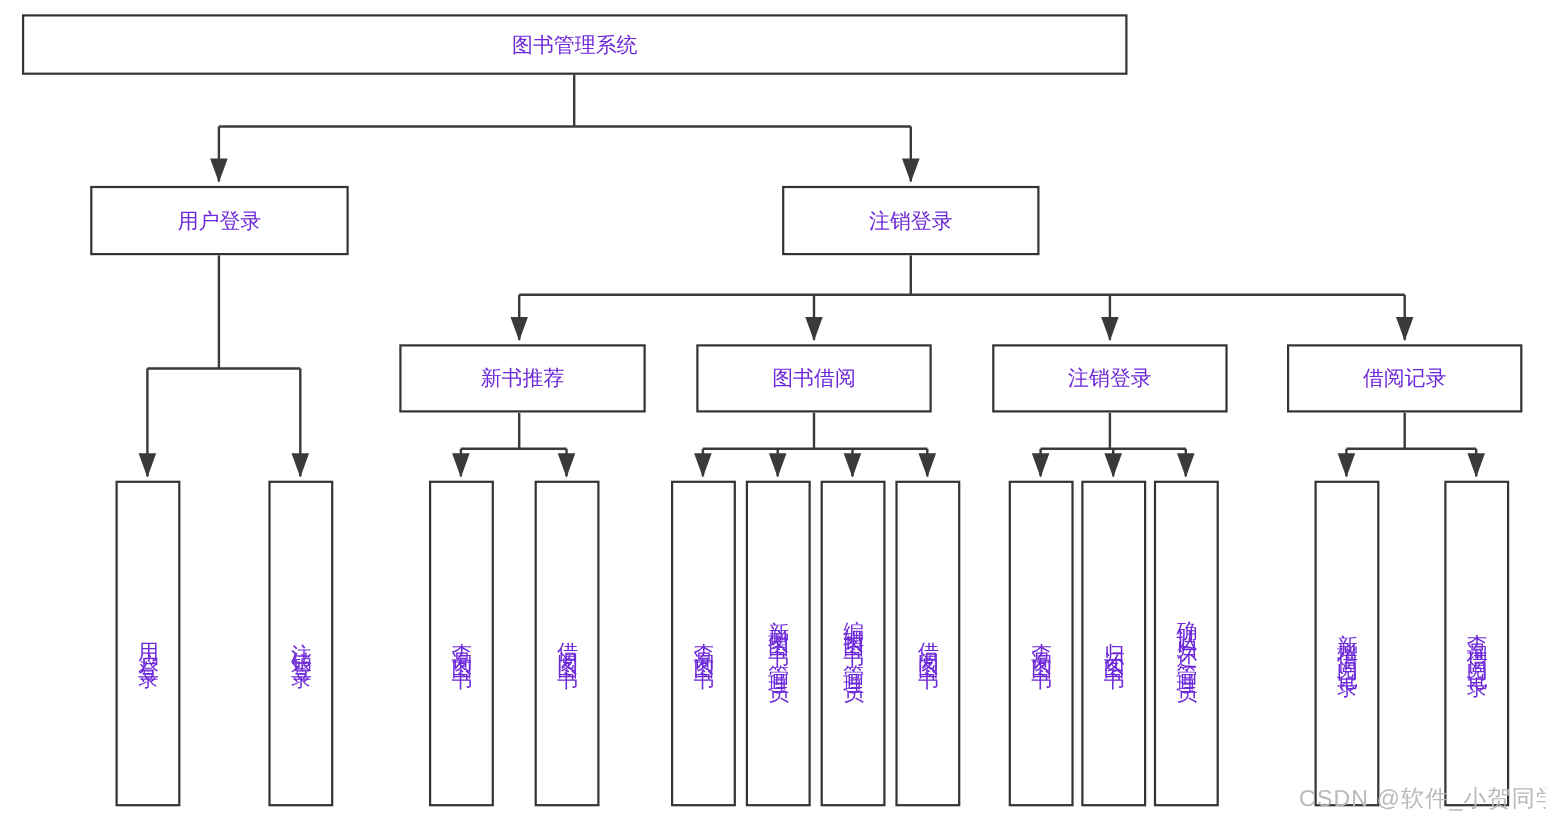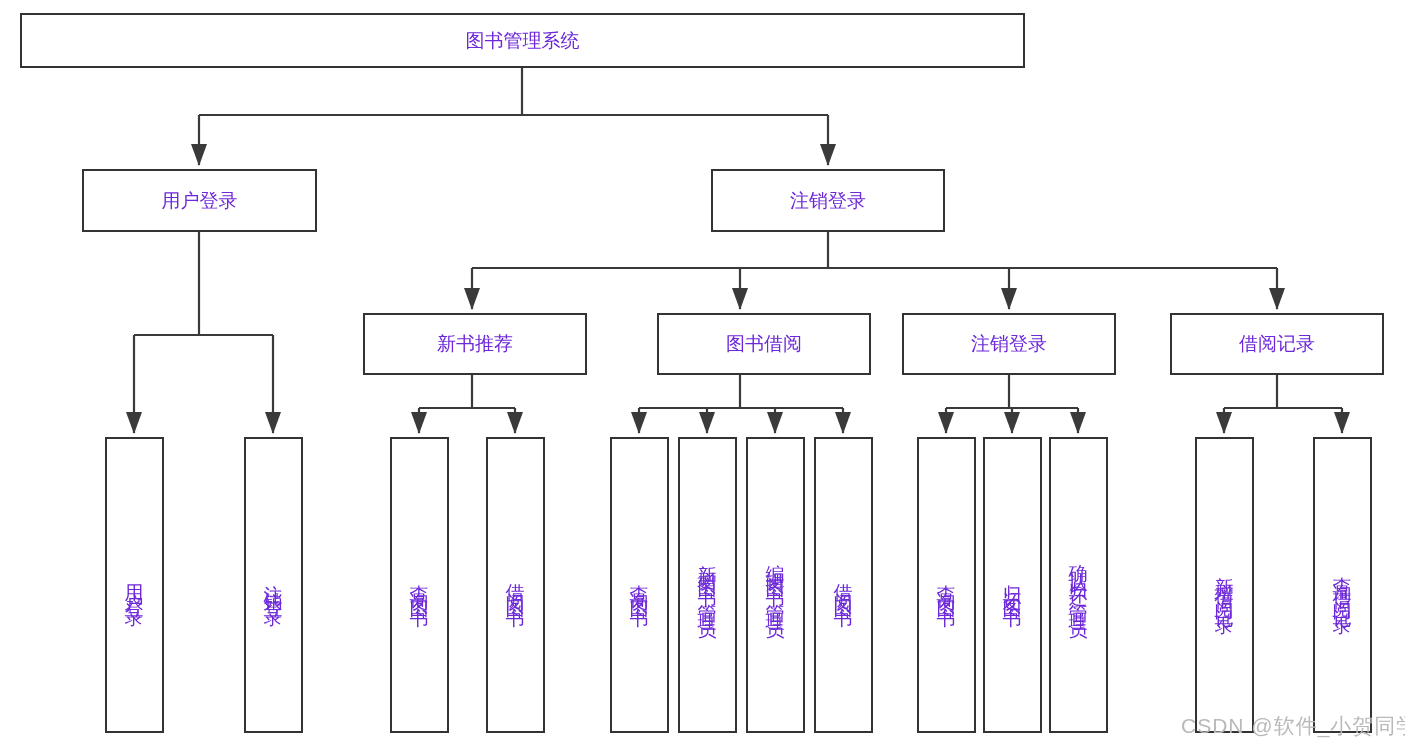--- a/index.html
+++ b/index.html
@@ -11,21 +11,21 @@
     color:#6d28d9;font-size:19px;white-space:nowrap;}
   .leaf{writing-mode:vertical-rl;text-orientation:mixed;letter-spacing:8px;
     line-height:1;padding:8px 0;white-space:normal;}
   .watermark{position:absolute;z-index:3;left:1181px;top:712px;font-size:21px;
     color:#b9b9b9;letter-spacing:1px;white-space:nowrap;}
   
   .n-root{left:20px;top:13px;width:1005px;height:55px;}
   .n-l2a{left:82px;top:169px;width:235px;height:63px;}
   .n-l2b{left:711px;top:169px;width:234px;height:63px;}
   .n-l3a{left:363px;top:313px;width:224px;height:62px;}
-  .n-l3b{left:633px;top:313px;width:214px;height:62px;margin-left:24px;}
+  .n-l3b{left:633px;top:313px;width:214px;height:62px;}
   .n-l3c{left:902px;top:313px;width:214px;height:62px;}
   .n-l3d{left:1170px;top:313px;width:214px;height:62px;}
   .leaf{top:437px;width:59px;height:296px;}
   .lf1{left:105px;}  .lf2{left:244px;}
   .lf3{left:390px;}  .lf4{left:486px;}
   .lf5{left:610px;}  .lf6{left:678px;}  .lf7{left:746px;}  .lf8{left:814px;}
   .lf9{left:917px;}  .lf10{left:983px;} .lf11{left:1049px;}
   .lf12{left:1195px;}.lf13{left:1313px;}
   .ln{stroke:#3a3a3a;stroke-width:2.2;fill:none;}
 </style>

